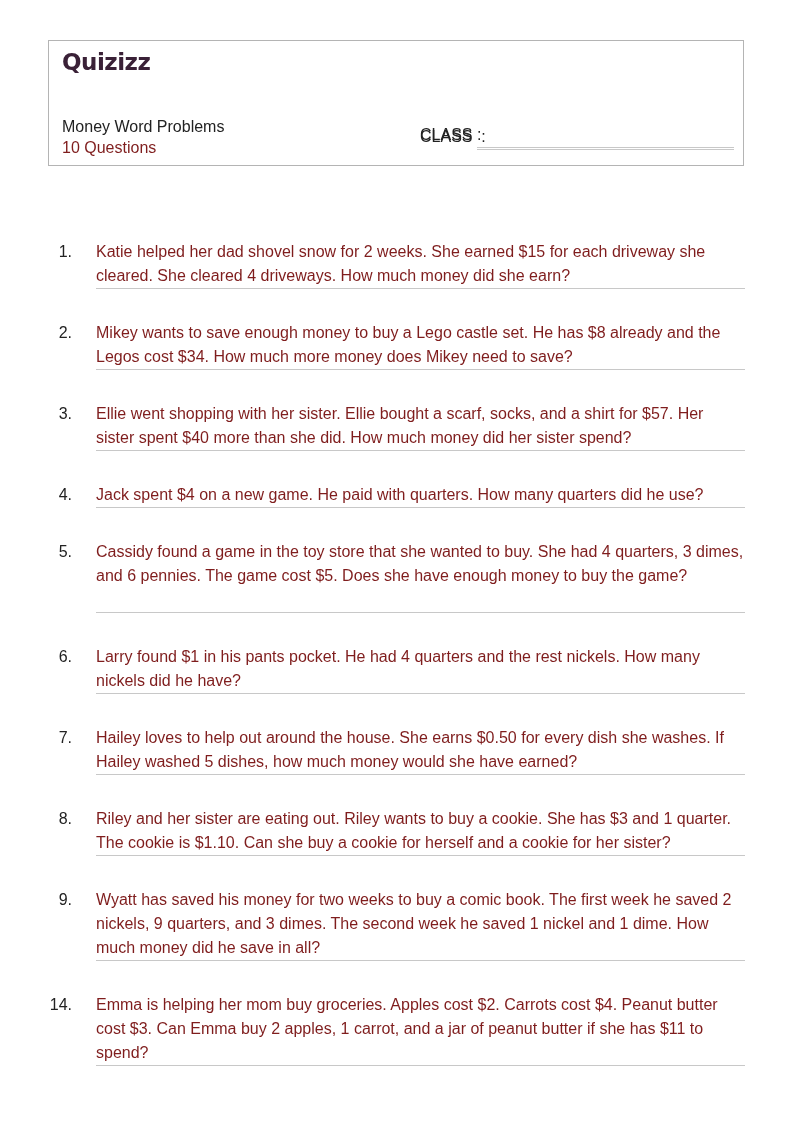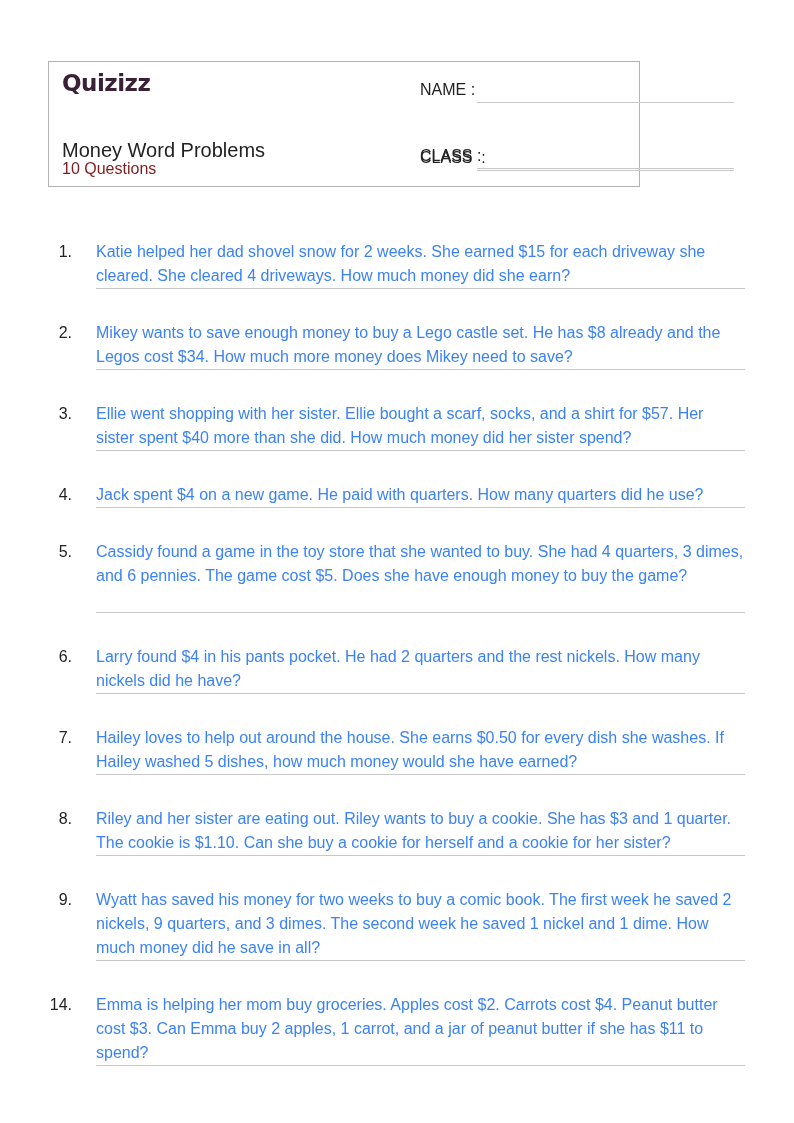--- a/index.html
+++ b/index.html
@@ -1,44 +1,40 @@
 <!DOCTYPE html>
 <html><head>
   <meta charset="utf-8">
   <style>
     html, body { margin:0; padding:0; background:#ffffff; }
     body { width:794px; height:1123px; position:relative; overflow:hidden;
            font-family:"Liberation Sans","DejaVu Sans",sans-serif; color:#222; }
-    .header-box { position:absolute; left:48px; top:61px; width:592px; height:126px;
+    .header-box { position:absolute; left:48px; top:40px; width:696px; height:126px;
                   border:1px solid #b4b4b4; box-sizing:border-box; }
     .logo { position:absolute; left:13px; top:8px; font-family:"DejaVu Sans",sans-serif;
             font-weight:bold; font-size:23px; letter-spacing:-0.5px; color:#3a2137; }
-    .ws-title { position:absolute; left:13px; top:77px; font-size:20px; color:#222; }
+    .ws-title { position:absolute; left:13px; top:77px; font-size:16px; color:#222; }
     .ws-count { position:absolute; left:13px; top:98px; font-size:16px; color:#7f1d1d; }
     .field { position:absolute; left:371px; width:314px; height:22px; }
     .field-label { position:absolute; left:0; top:0; font-size:16px; color:#222; white-space:pre; }
     .field-line { position:absolute; left:57px; right:0; top:21px; border-top:1px solid #c8c8c8; }
 
     .q { position:absolute; left:48px; width:697px; }
     .q-num { position:absolute; left:0; width:24px; text-align:right; font-size:16px; color:#222; line-height:24px; }
-    .q-text { position:absolute; left:48px; right:0; font-size:16px; line-height:24px; color:#3b82f6; }
+    .q-text { position:absolute; left:48px; right:0; font-size:16px; line-height:24px; color:#7f1d1d; }
     .q-line { position:absolute; left:48px; right:0; border-top:1px solid #c8c8c8; }
   </style>
 </head>
 <body>
 
 <div class="header-box">
   <div class="logo">Quizizz</div>
   <div class="ws-title">Money Word Problems</div>
   <div class="ws-count">10 Questions</div>
 
-  <div class="field" style="top:19px;">
-    <span class="field-label">NAME :</span>
-    <div class="field-line"></div>
-  </div>
   <div class="field" style="top:53px;margin-top:32px;">
     <span class="field-label">CLASS :</span>
     <div class="field-line"></div>
   </div>
   <div class="field" style="top:87px;">
     <span class="field-label">CLASS  :</span>
     <div class="field-line"></div>
   </div>
 </div>
 
@@ -67,21 +63,21 @@
 </div>
 
 <div class="q" style="top:540px;">
   <span class="q-num">5.</span>
   <div class="q-text">Cassidy found a game in the toy store that she wanted to buy. She had 4 quarters, 3 dimes, and 6 pennies. The game cost $5. Does she have enough money to buy the game?</div>
   <div class="q-line" style="top:72px;"></div>
 </div>
 
 <div class="q" style="top:645px;">
   <span class="q-num">6.</span>
-  <div class="q-text">Larry found $4 in his pants pocket. He had 2 quarters and the rest nickels. How many nickels did he have?</div>
+  <div class="q-text">Larry found $1 in his pants pocket. He had 4 quarters and the rest nickels. How many nickels did he have?</div>
   <div class="q-line" style="top:48px;"></div>
 </div>
 
 <div class="q" style="top:726px;">
   <span class="q-num">7.</span>
   <div class="q-text">Hailey loves to help out around the house. She earns $0.50 for every dish she washes. If Hailey washed 5 dishes, how much money would she have earned?</div>
   <div class="q-line" style="top:48px;"></div>
 </div>
 
 <div class="q" style="top:807px;">

